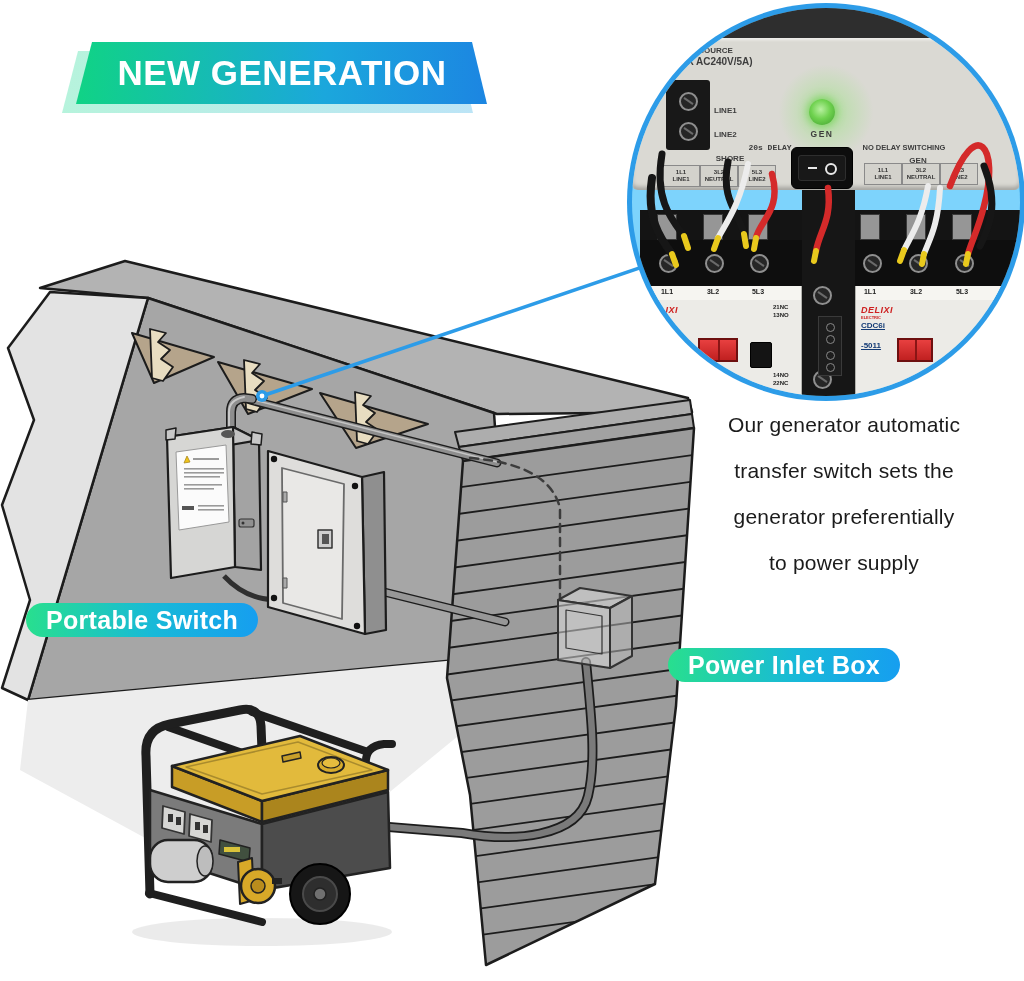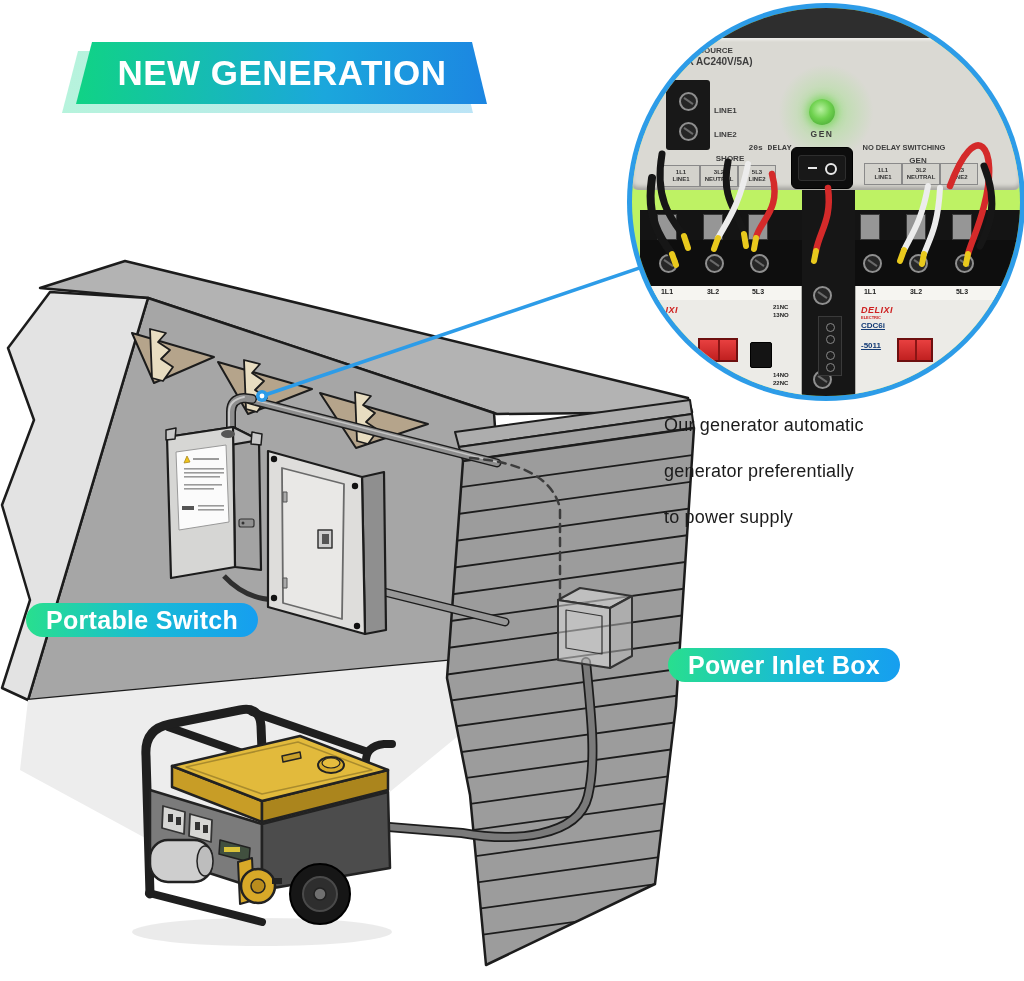--- a/index.html
+++ b/index.html
@@ -12,26 +12,26 @@
   #banner-shadow{transform:translate(-14px,9px);
     background:linear-gradient(93deg,#86ecc4 0%,#8fd2f1 100%);opacity:.6;}
   #banner-main{background:linear-gradient(93deg,#10d385 2%,#1ba7dc 60%,#1c84e2 100%);
     color:#fff;font-size:35px;font-weight:800;letter-spacing:.5px;line-height:62px;
     text-align:center;}
   
   .pill{position:absolute;background:linear-gradient(92deg,#28df8e 0%,#18b9d8 55%,#169ef0 100%);
     color:#fff;font-weight:700;font-size:25px;line-height:34px;height:34px;
     padding:0 20px;border-radius:17px;letter-spacing:.3px;white-space:nowrap;}
   
-  #description{position:absolute;left:664px;top:402px;width:360px;text-align:left;
-    color:#1b1b1b;font-size:18px;font-weight:400;letter-spacing:.2px;}
+  #description{position:absolute;left:664px;top:402px;width:360px;text-align:center;
+    color:#1b1b1b;font-size:21px;font-weight:400;letter-spacing:.2px;}
   #description div{height:46px;line-height:46px;}
   
   #inset{position:absolute;left:632px;top:8px;width:388px;height:388px;border-radius:50%;
-    background:#bef264;box-shadow:0 0 0 5px #2d9ce8;overflow:hidden;}
+    background:#7dd3fc;box-shadow:0 0 0 5px #2d9ce8;overflow:hidden;}
   #inset .t{position:absolute;color:#3d3d3d;white-space:nowrap;}
   #inset-top-strip{position:absolute;left:0;top:0;width:100%;height:30px;background:#2e2e2e;}
   #inset-panel{position:absolute;left:0;top:30px;width:388px;height:152px;background:#dad9d3;
     border-radius:6px;box-shadow:inset 0 2px 3px rgba(255,255,255,.6),inset 0 -3px 4px rgba(0,0,0,.25);}
   #led-glow{position:absolute;left:146px;top:56px;width:96px;height:96px;border-radius:50%;
     background:radial-gradient(circle,rgba(140,230,110,.55) 0%,rgba(140,230,110,0) 70%);}
   #gen-led{position:absolute;left:177px;top:91px;width:26px;height:26px;border-radius:50%;
     background:radial-gradient(circle at 45% 40%,#b8f0a0 0%,#6fd24f 45%,#3f9e2e 100%);
     box-shadow:0 0 8px 2px rgba(110,210,80,.8);}
   .tcell{position:absolute;width:38px;height:22px;background:#d3d2cc;border:1px solid #8a8a8a;
@@ -380,20 +380,21 @@
           <path d="M336,246 L334,256"></path>
         <path d="M272,242 L268,253"></path>
           <path d="M292,246 L290,256"></path>
           <path d="M40,246 L44,257"></path>
       </g>
     </svg>
   </div>
 
   <div id="description">
     <div>Our generator automatic</div>
+    <div>transfer switch sets the</div>
     <div>generator preferentially</div>
     <div>to power supply</div>
   </div>
 
   <div class="pill" style="left:26px;top:603px;">Portable Switch</div>
   <div class="pill" style="left:668px;top:648px;">Power Inlet Box</div>
 
 </div>
 
 </body></html>

